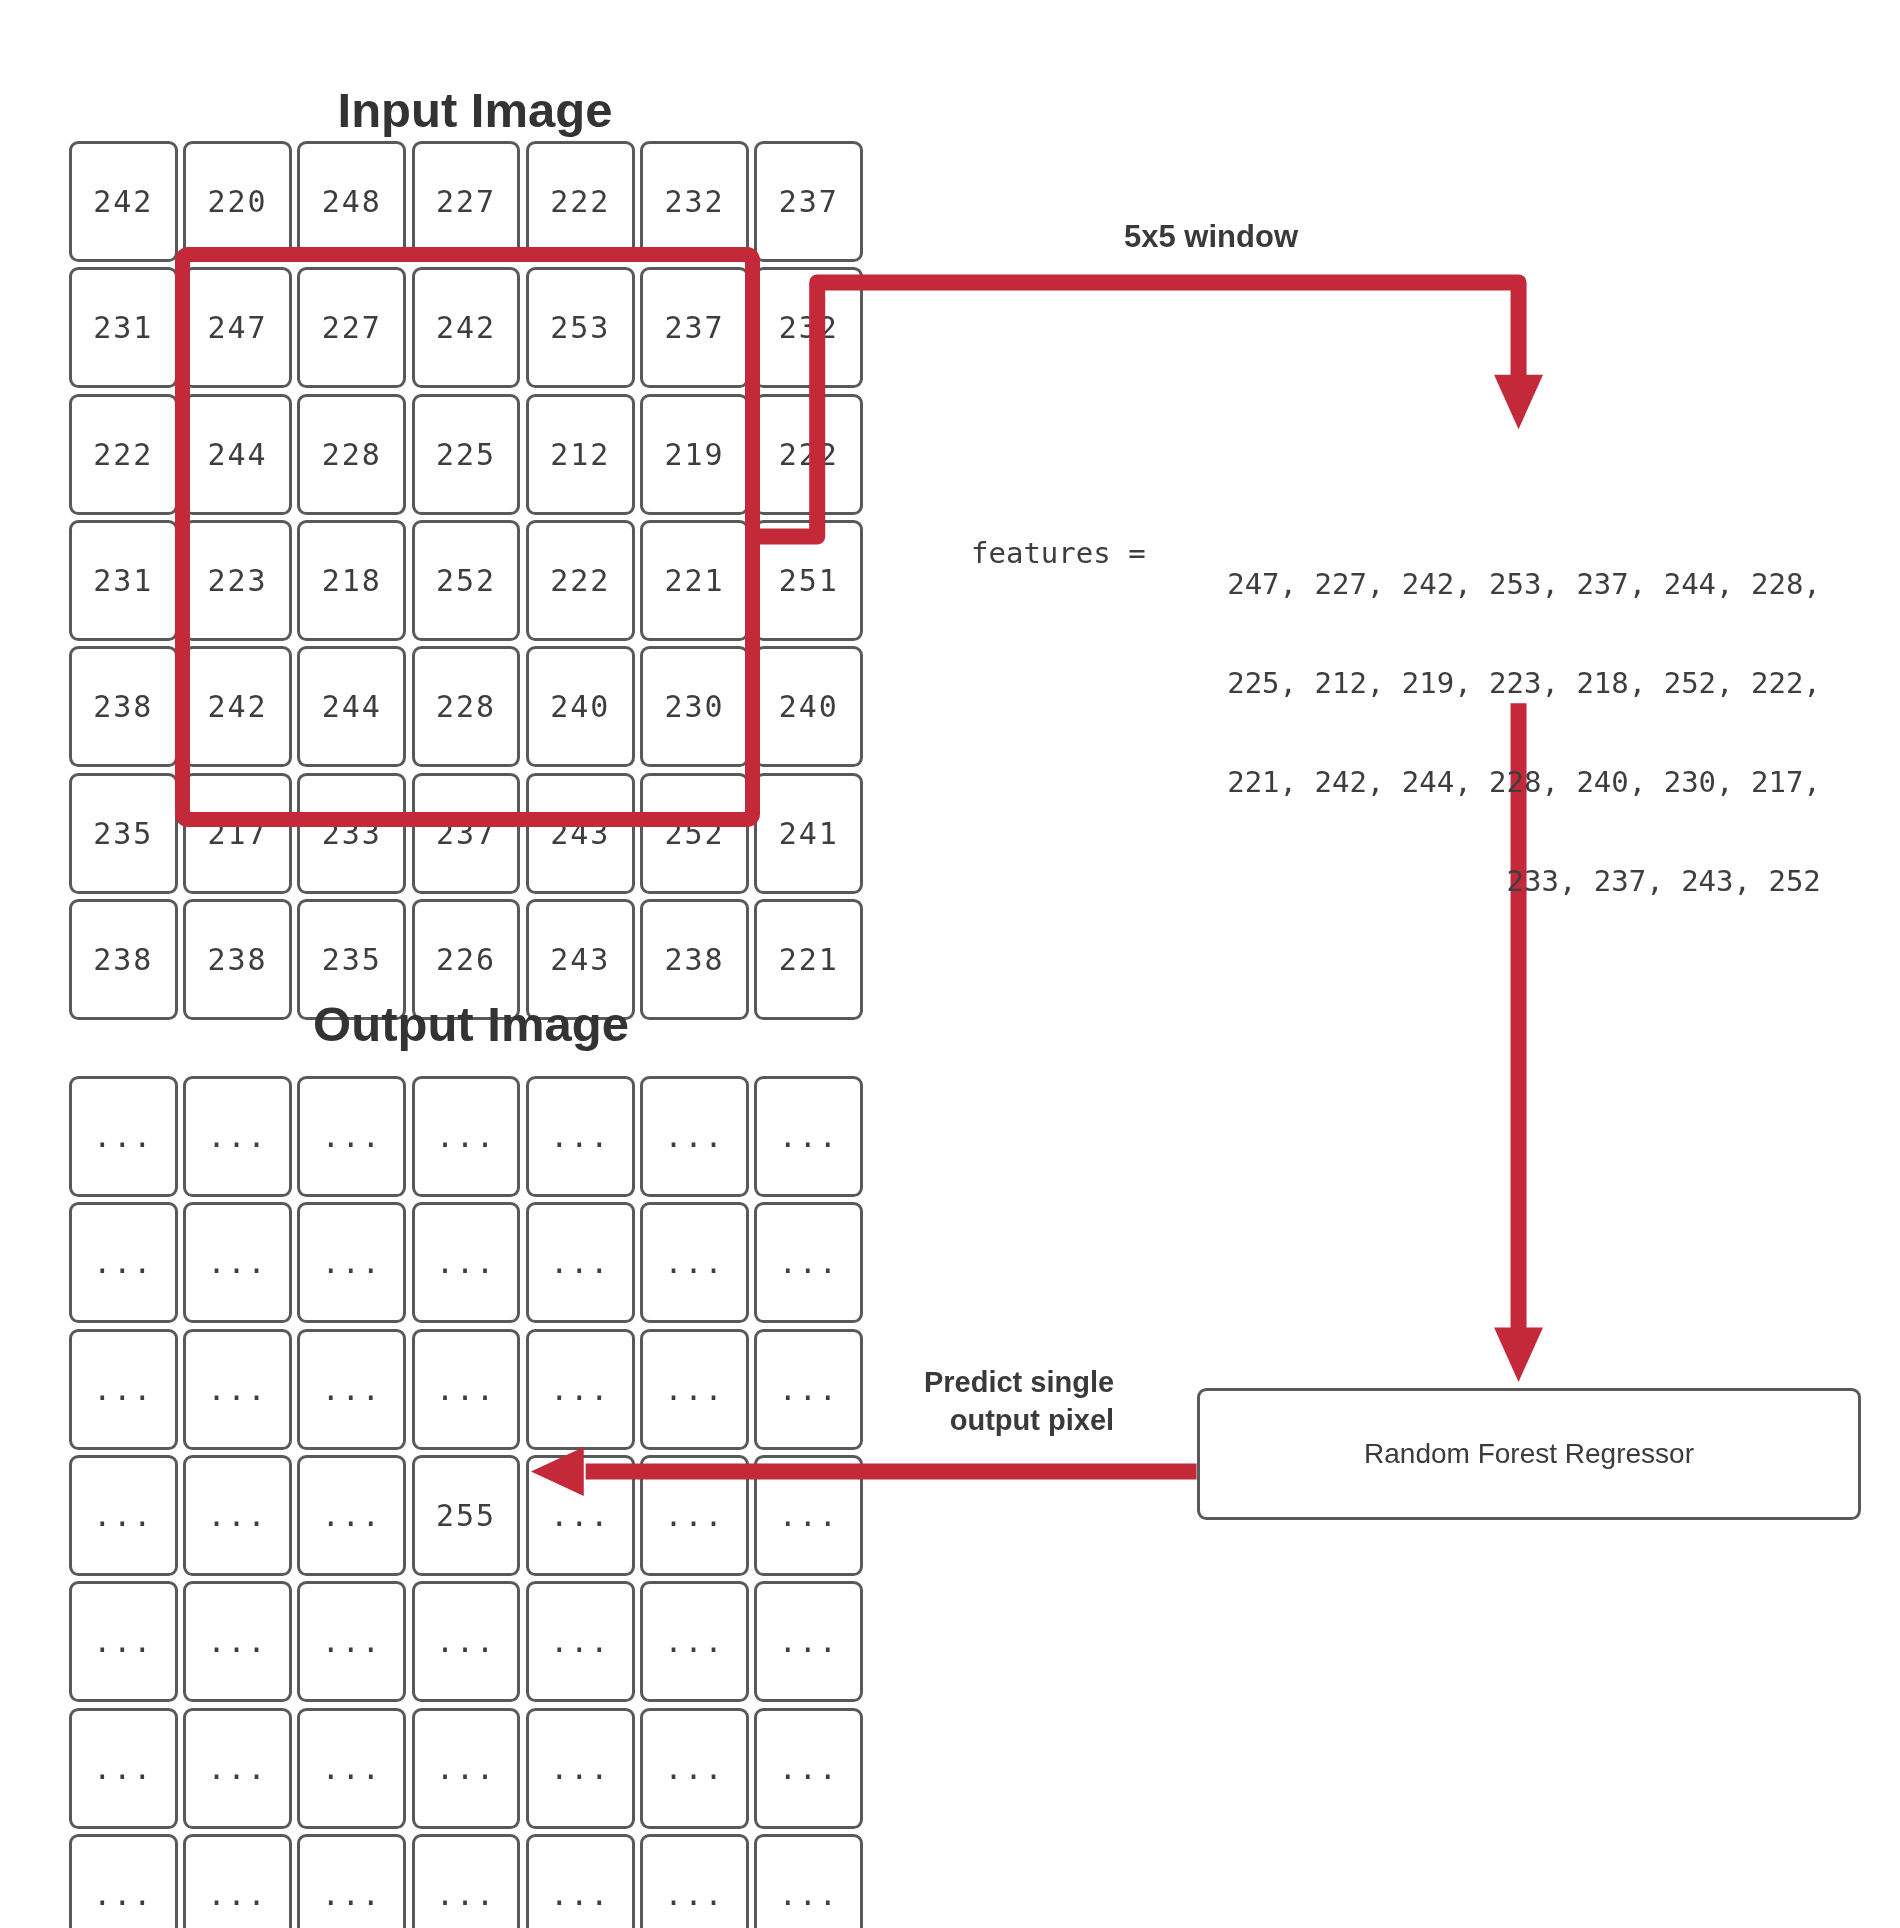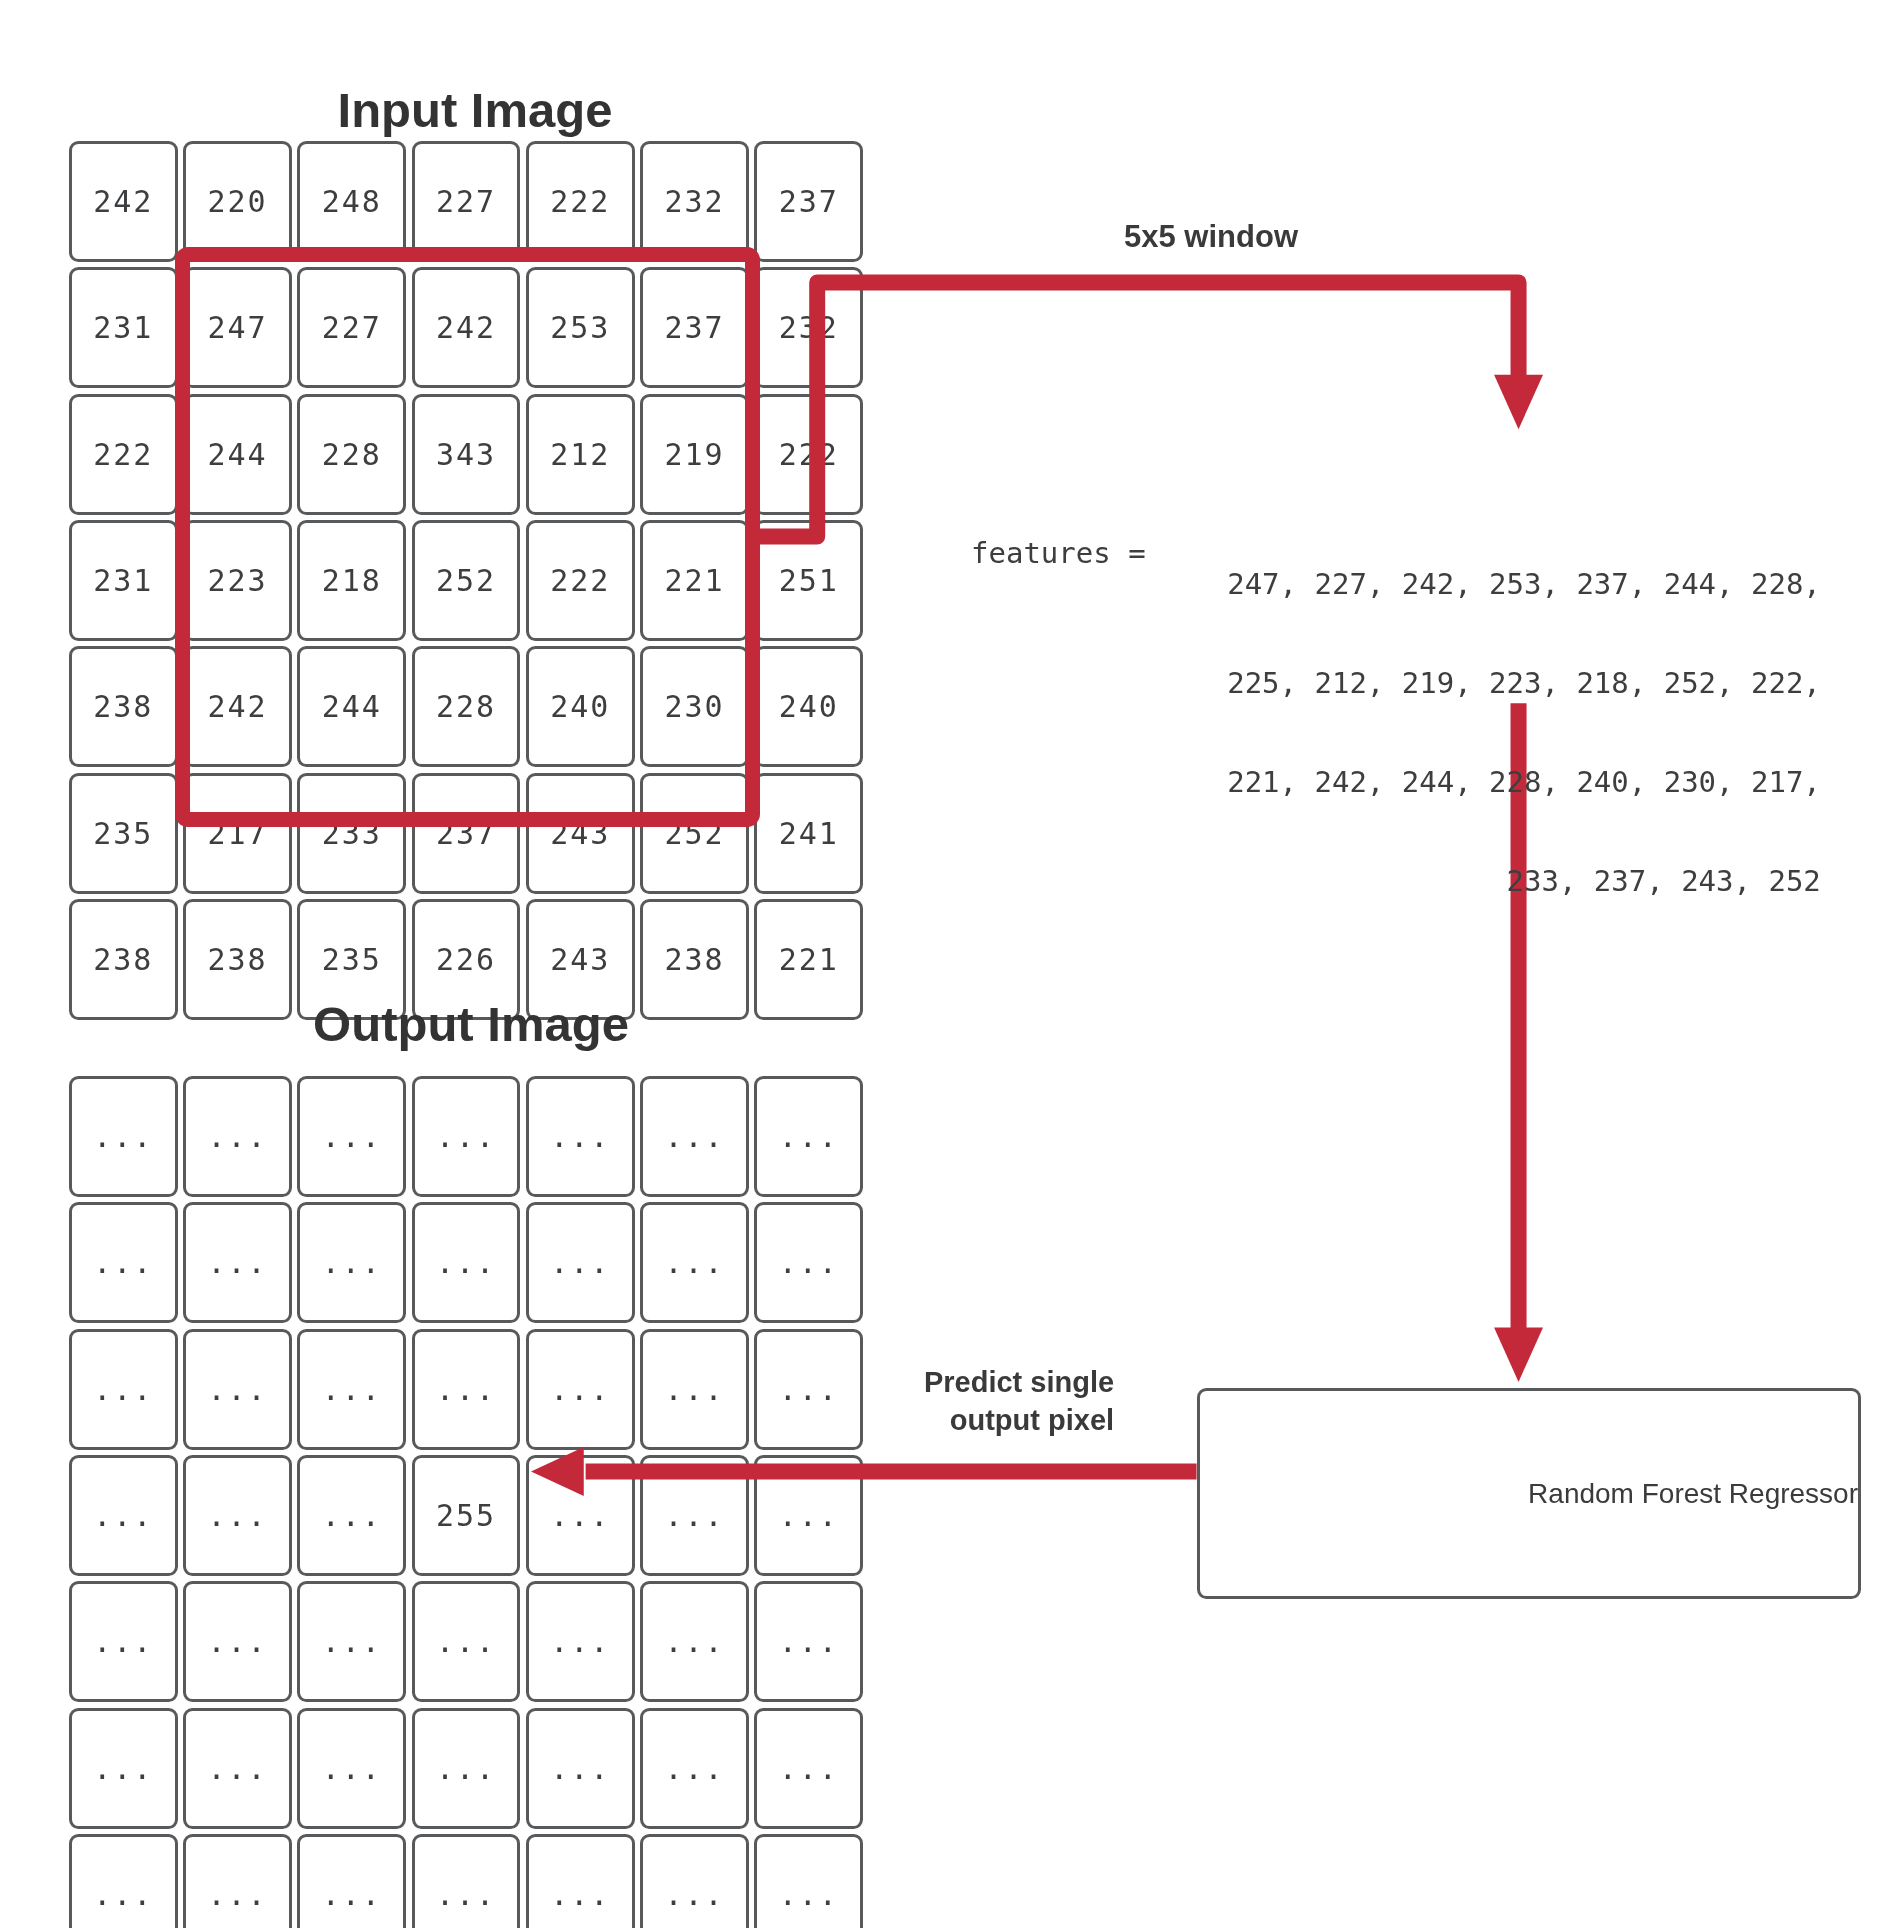--- a/index.html
+++ b/index.html
@@ -82,26 +82,26 @@
     text-align:center;
   }
   #predict-label{
     line-height:38px;
     font-size:29px;
     text-align:right;
   }
   .node-box{
     position:absolute;
     left:1182px;top:1388px;
-    width:664px;height:211px;
+    width:664px;height:132px;
     box-sizing:border-box;
     border:3.8px solid var(--border);
     border-radius:9.4px;
     background:#ffffff;
-    display:flex;align-items:center;justify-content:flex-end;
+    display:flex;align-items:center;justify-content:center;
     font-size:28px;
     color:#3b3b3b;
   }
 </style>
 </head>
 <body>
 
 <div class="canvas">
 
   <div class="section-title" style="left:460px;top:110px;">Input Image</div>
@@ -117,21 +117,21 @@
       <div class="cell">231</div>
       <div class="cell">247</div>
       <div class="cell">227</div>
       <div class="cell">242</div>
       <div class="cell">253</div>
       <div class="cell">237</div>
       <div class="cell">232</div>
       <div class="cell">222</div>
       <div class="cell">244</div>
       <div class="cell">228</div>
-      <div class="cell">343</div>
+      <div class="cell">225</div>
       <div class="cell">212</div>
       <div class="cell">219</div>
       <div class="cell">222</div>
       <div class="cell">231</div>
       <div class="cell">223</div>
       <div class="cell">218</div>
       <div class="cell">252</div>
       <div class="cell">222</div>
       <div class="cell">221</div>
       <div class="cell">251</div>

